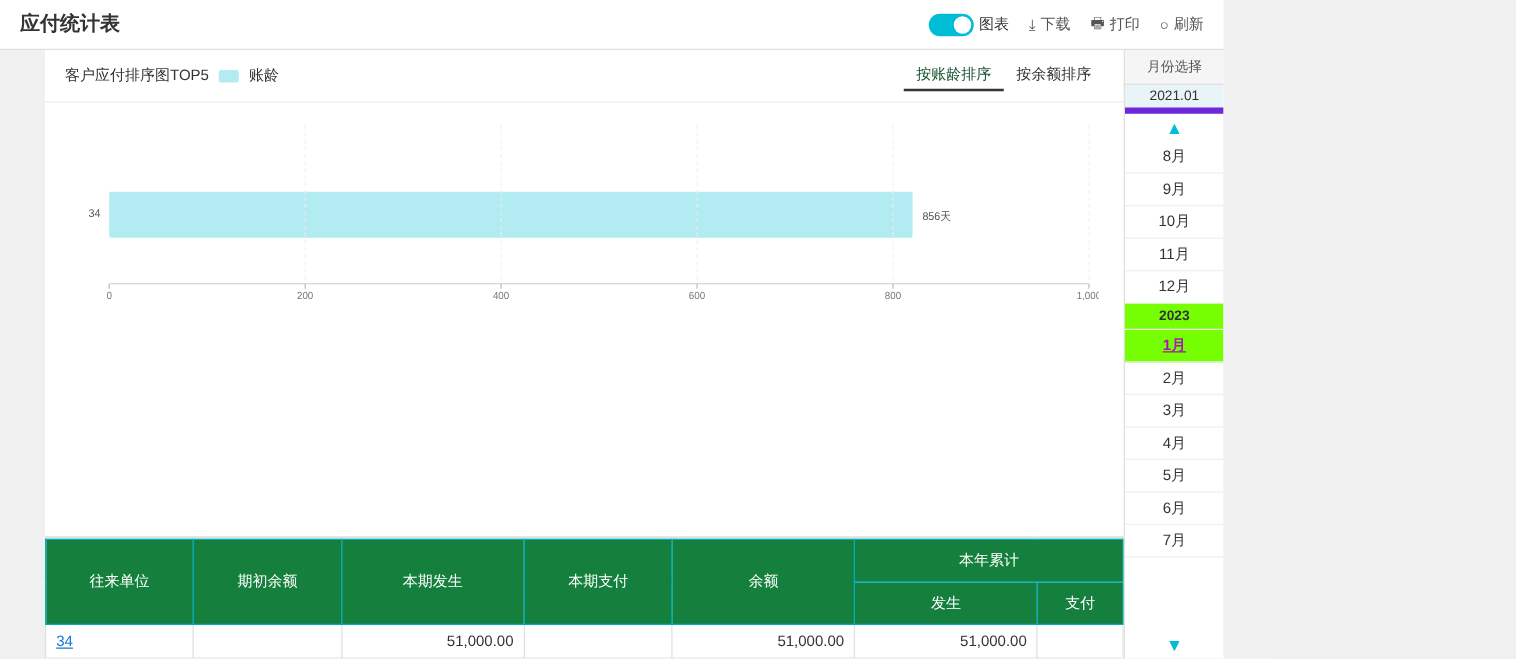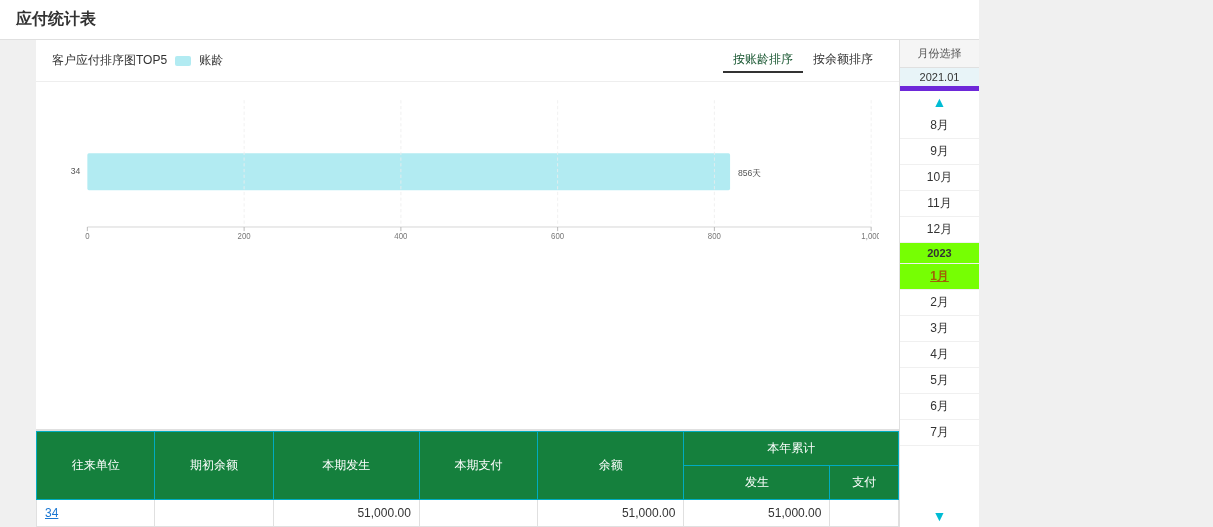--- a/index.html
+++ b/index.html
@@ -42,30 +42,48 @@
     .data-table td a { color: #1976d2; text-decoration: underline; }
     .data-table tr:nth-child(even) { background: #f9f9f9; }
 
     
     .sidebar { width: 80px; background: #fff; border-left: 1px solid #e0e0e0; display: flex; flex-direction: column; overflow: hidden; }
     .sidebar-header { background: #f5f5f5; padding: 6px 8px; font-size: 11px; color: #555; border-bottom: 1px solid #e0e0e0; text-align: center; }
     .sidebar-year-input { background: #e8f4f8; color: #333; font-size: 11px; text-align: center; padding: 3px; border: none; border-bottom: 5px solid #6d28d9; width: 100%; }
     .sidebar-nav-btn { display: flex; justify-content: center; align-items: center; padding: 3px; cursor: pointer; color: #00bcd4; font-size: 14px; }
     .sidebar-months { flex: 1; overflow-y: auto; }
     .sidebar-month { text-align: center; padding: 4px 0; font-size: 12px; color: #333; cursor: pointer; border-bottom: 1px solid #f0f0f0; }
-    .sidebar-month.active { background: #76ff03; color: #a16207; font-weight: bold; text-decoration: underline; }
+    .sidebar-month.active { background: #76ff03; color: #a21caf; font-weight: bold; text-decoration: underline; }
     .sidebar-month.year-label { background: #76ff03; color: #333; font-weight: bold; font-size: 11px; }
   </style>
 </head>
 <body>
 
 <div class="app-container">
 
   <div class="header">
     <span class="header-title">应付统计表</span>
+    <div class="header-actions">
+      <div class="toggle-group">
+        <div class="toggle-switch"></div>
+        <span>图表</span>
+      </div>
+      <div class="action-btn">
+        <span>⤓</span>
+        <span>下载</span>
+      </div>
+      <div class="action-btn">
+        <span>🖶</span>
+        <span>打印</span>
+      </div>
+      <div class="action-btn">
+        <span>○</span>
+        <span>刷新</span>
+      </div>
+    </div>
   </div>
 
   <div class="main-content">
 
     <div class="chart-area">
 
       <div class="chart-header">
         <div class="chart-legend">
           <span>客户应付排序图TOP5</span>
           <div class="legend-color"></div>

